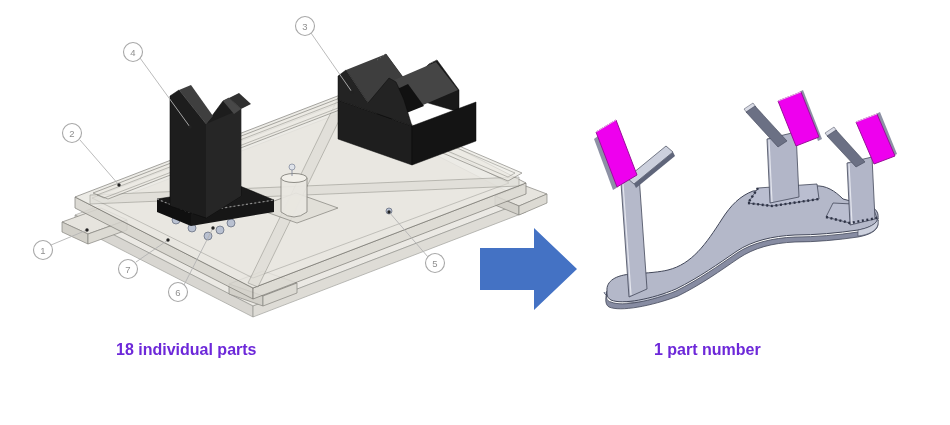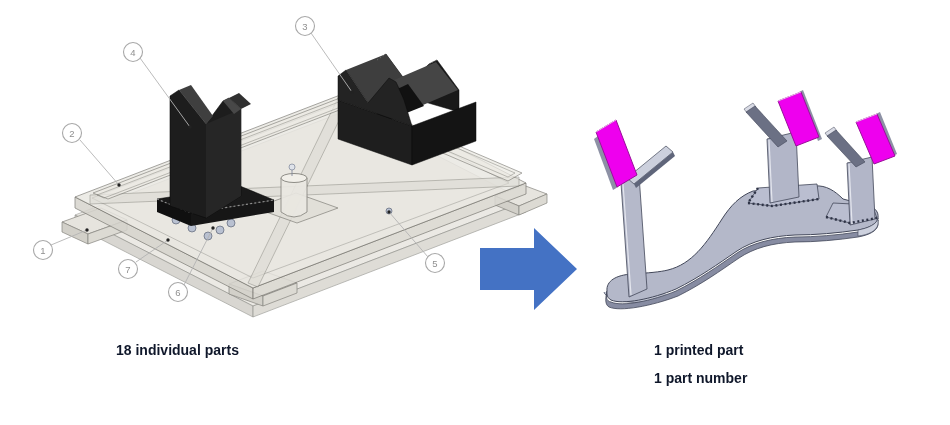--- a/index.html
+++ b/index.html
@@ -2,21 +2,21 @@
 <html><head>
 <meta charset="utf-8">
 <style>
   html,body{margin:0;padding:0;background:#fff;}
   .canvas{
     position:relative;width:950px;height:425px;background:#ffffff;overflow:hidden;
     font-family:"Liberation Sans",sans-serif;
   }
   .canvas svg{position:absolute;left:0;top:0;}
   .caption{
-    position:absolute;color:#0f172a;font-weight:600;font-size:14px;line-height:28px;
+    position:absolute;color:#6d28d9;font-weight:600;font-size:16px;line-height:28px;
     letter-spacing:0;white-space:nowrap;
   }
   .caption-left{left:116px;top:336px;}
   .caption-right{left:654px;top:336px;}
   .balloon-text{font-size:9.5px;fill:#8f8f8f;font-family:"Liberation Sans",sans-serif;}
 </style>
 </head>
 <body>
 
 <div class="canvas">
@@ -214,17 +214,16 @@
         <path d="M758,188 L748,203"></path>
         <path d="M826,217 L850,223 L877,218"></path>
       </g>
     </g>
   </svg>
 
   <div class="caption caption-left">
     <div>18 individual parts</div>
   </div>
   <div class="caption caption-right">
-    <div>1 printed part</div>
     <div>1 part number</div>
   </div>
 
 </div>
 
 </body></html>

